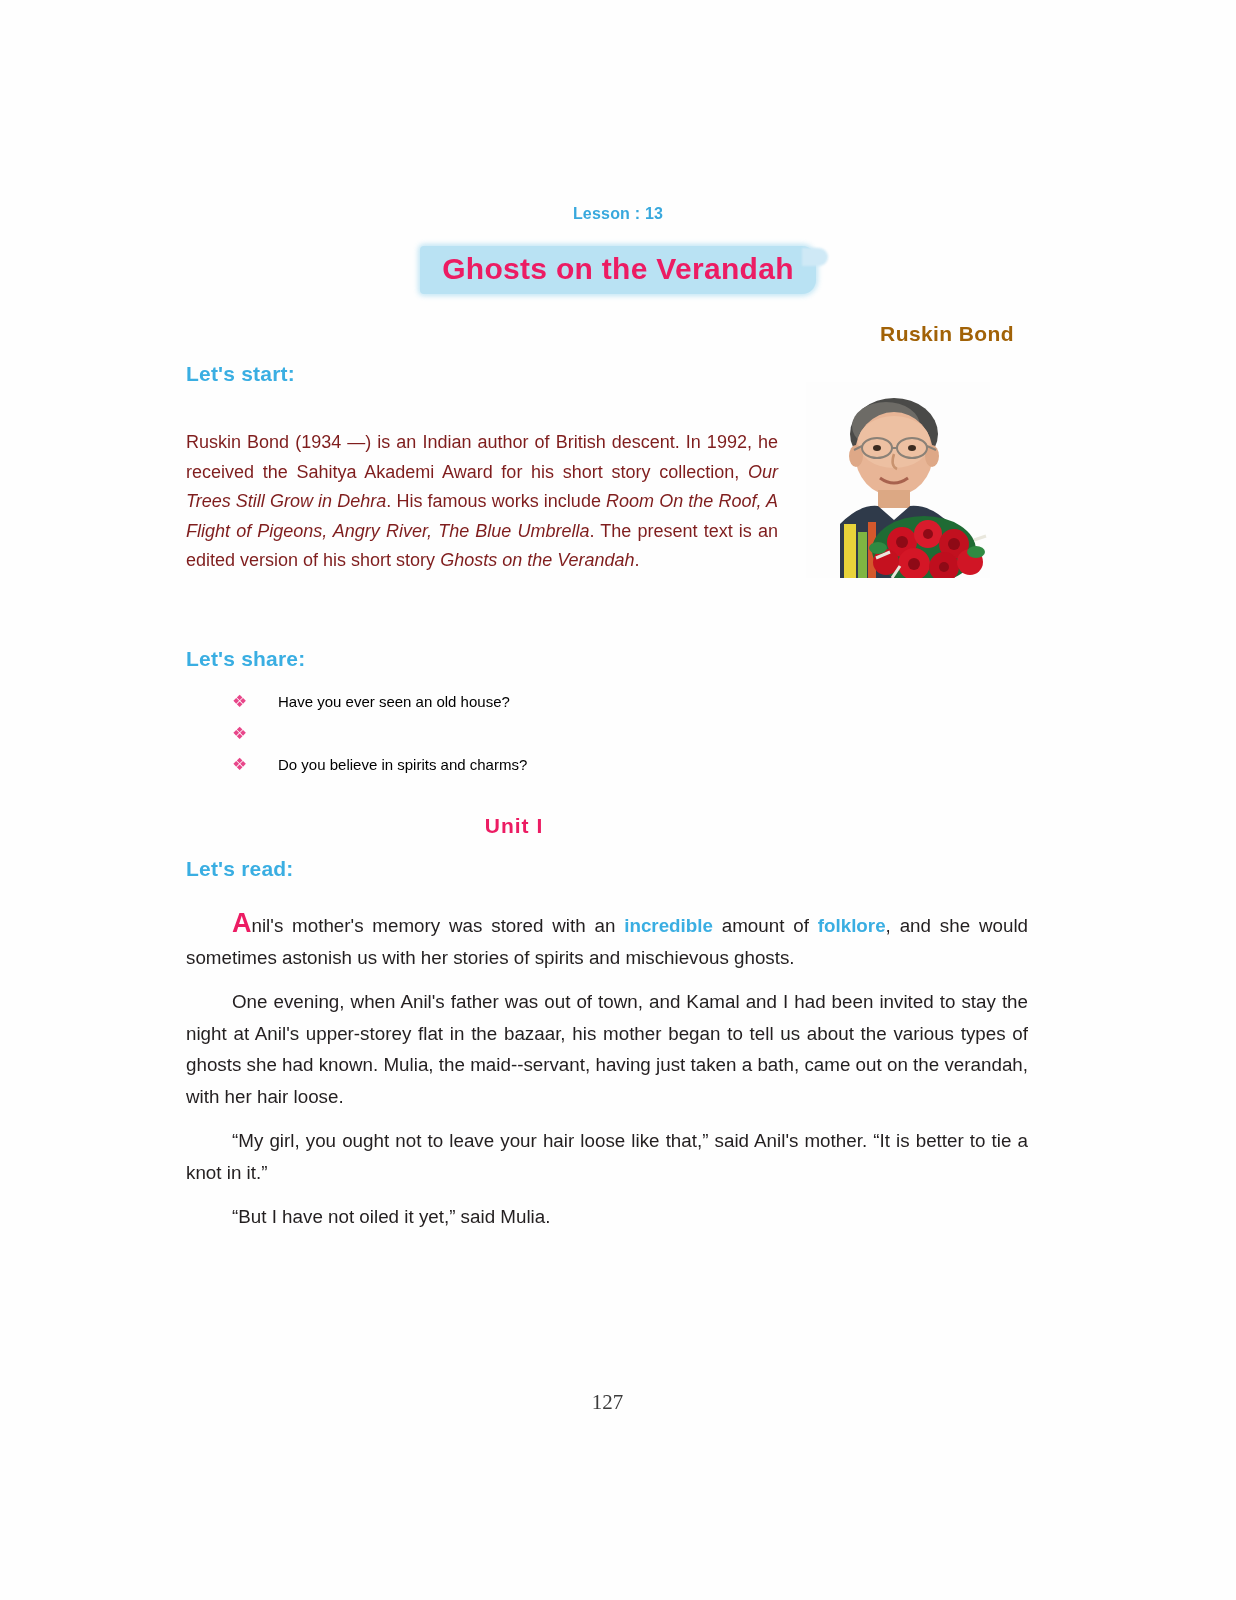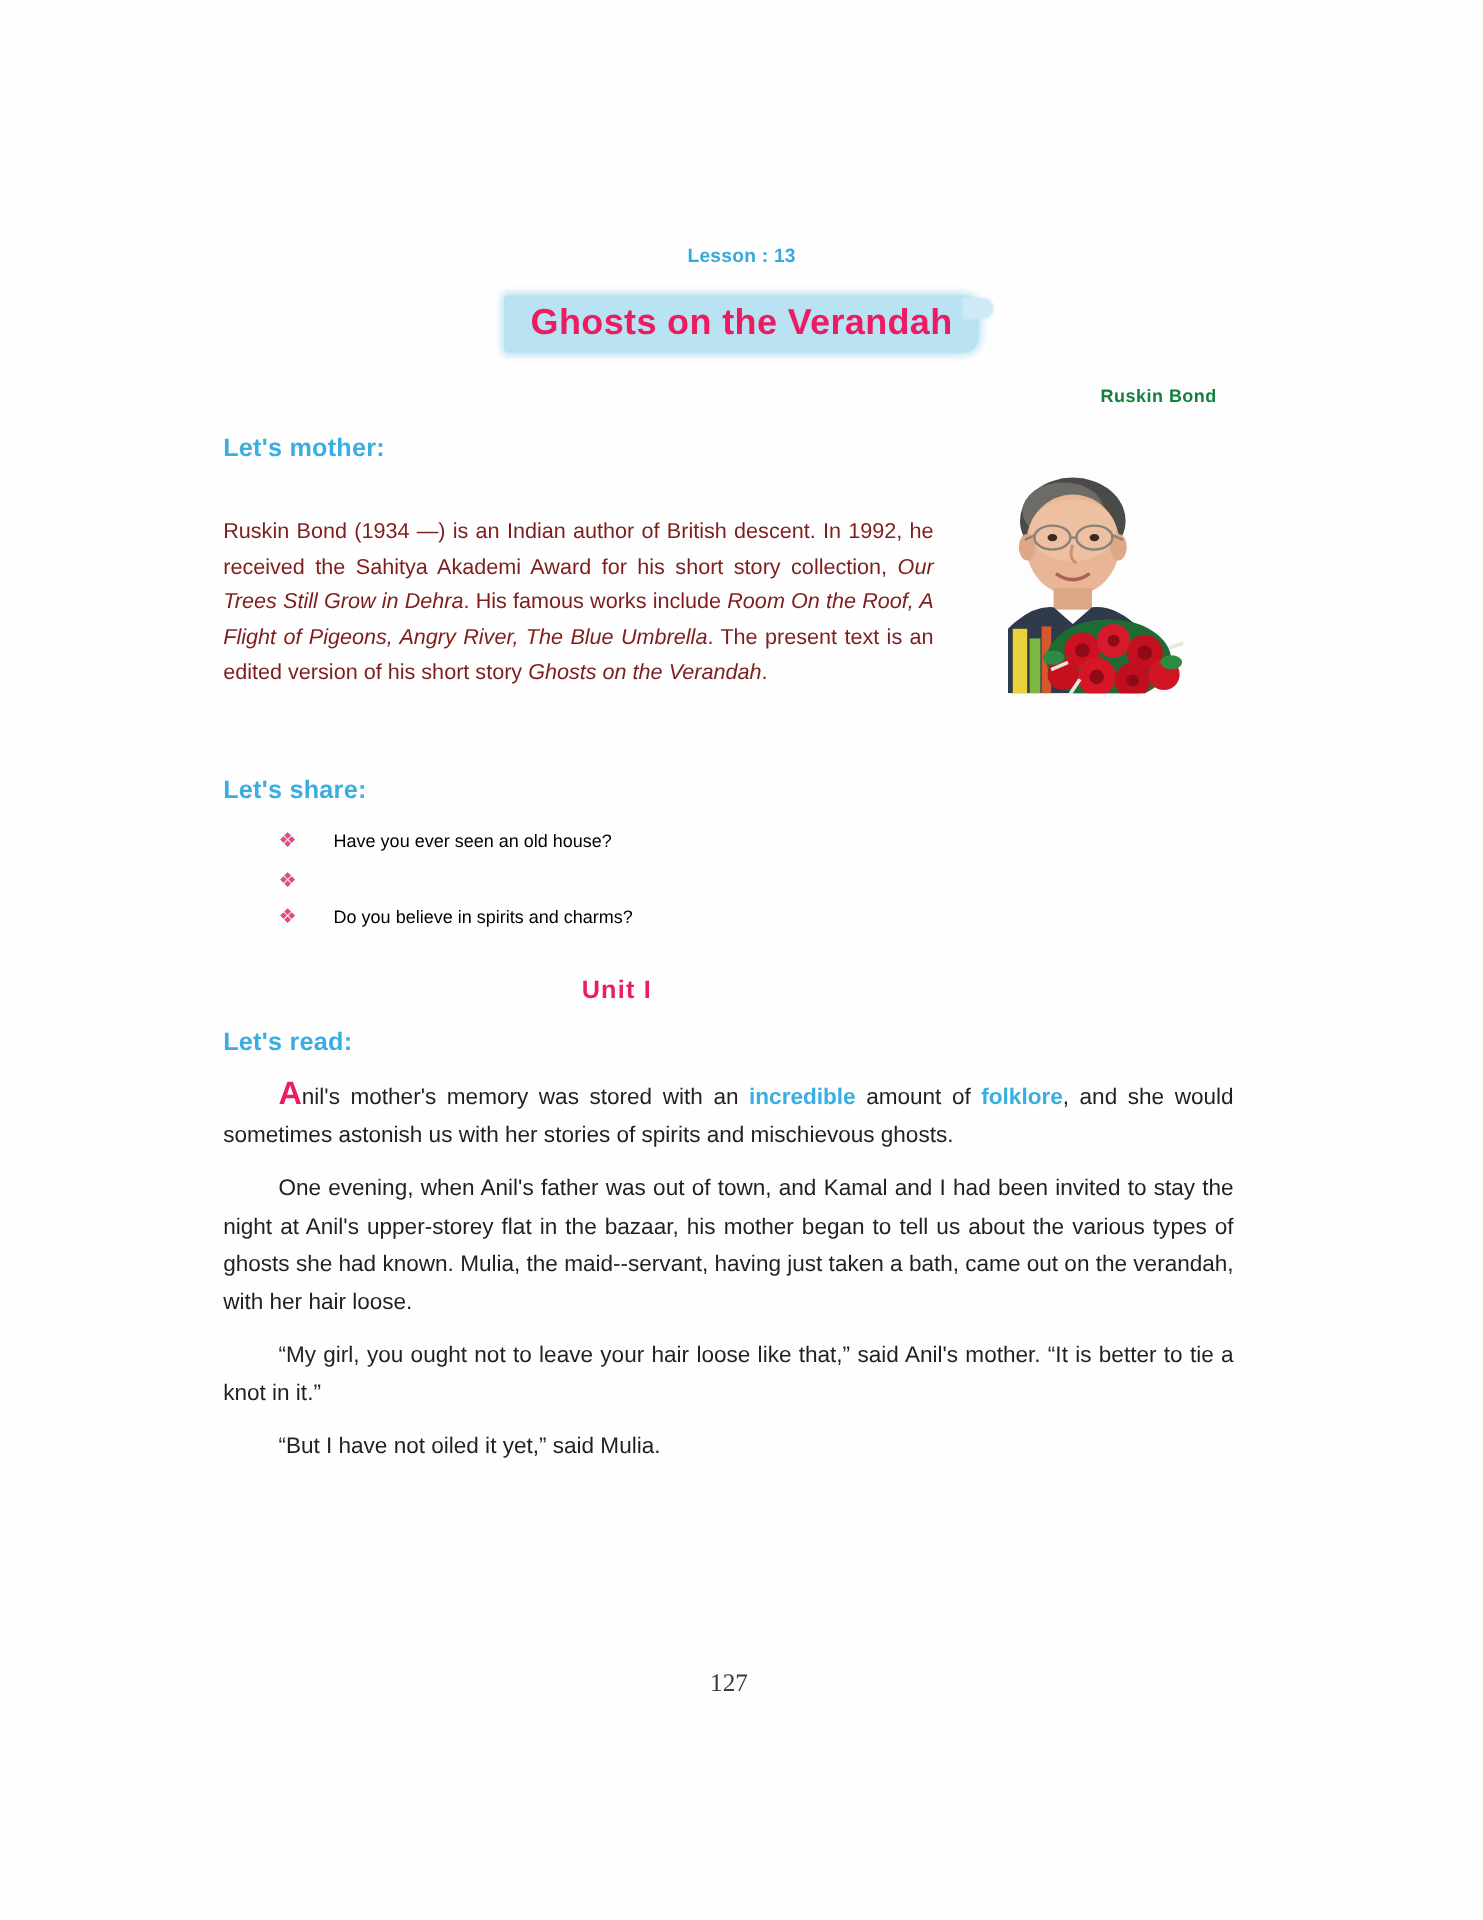--- a/index.html
+++ b/index.html
@@ -65,23 +65,23 @@
     font-size: 30px;
     font-weight: bold;
     color: #ec1c63;
     letter-spacing: .3px;
     white-space: nowrap;
   }
 
   .author-name {
     position: absolute;
     right: 222px; top: 322px;
-    font-size: 15px;
-    font-weight: bold;
-    color: #15803d;
+    font-size: 21px;
+    font-weight: bold;
+    color: #a16207;
     letter-spacing: .4px;
   }
 
   
   .sec-head {
     position: absolute;
     left: 186px;
     font-size: 21px;
     font-weight: bold;
     color: #3aaee2;
@@ -151,21 +151,21 @@
   .body-text {
     position: absolute;
     left: 186px;
     width: 842px;
     font-size: 18.8px;
     line-height: 31.5px;
     text-align: justify;
     text-justify: inter-word;
     color: #231f20;
   }
-  .body-text p { margin: 0 0 13px 0; text-indent: 46px; }
+  .body-text p { margin: 12px 0 13px 0; text-indent: 46px; }
   .body-text i { font-style: italic; }
   .vocab { color: #3aaee2; font-weight: bold; }
   .dropcap {
     color: #ec1c63;
     font-weight: bold;
     font-size: 27px;
     line-height: 0;
   }
   #para-block { top: 898px; }
 
@@ -187,21 +187,21 @@
   <div class="lesson-label">Lesson : 13</div>
 
   <div class="title-wrap">
     <span class="title-band">
       <span class="title-text">Ghosts on the Verandah</span>
     </span>
   </div>
 
   <div class="author-name">Ruskin Bond</div>
 
-  <div class="sec-head" id="lets-start">Let's mother:</div>
+  <div class="sec-head" id="lets-start">Let's start:</div>
 
   <div class="bio" id="bio-block"><span>Ruskin Bond (1934  —) is an Indian author of British descent. In 1992, he received the Sahitya Akademi Award for his short story collection, </span><i>Our Trees Still Grow in Dehra</i><span>. His famous works include </span><i>Room On the Roof, A Flight of Pigeons, Angry River, The Blue Umbrella</i><span>. The present text is an edited version of his short story </span><i>Ghosts on the Verandah</i><span>.</span></div>
 
   <div class="author-photo">
     <svg class="photo-svg" viewBox="0 0 184 196">
       <rect x="0" y="0" width="184" height="196" fill="#fdfdfd"></rect>
 
       <ellipse cx="88" cy="52" rx="44" ry="36" fill="#4a4a48"></ellipse>
       <ellipse cx="80" cy="44" rx="34" ry="24" fill="#6d6b66"></ellipse>
 

